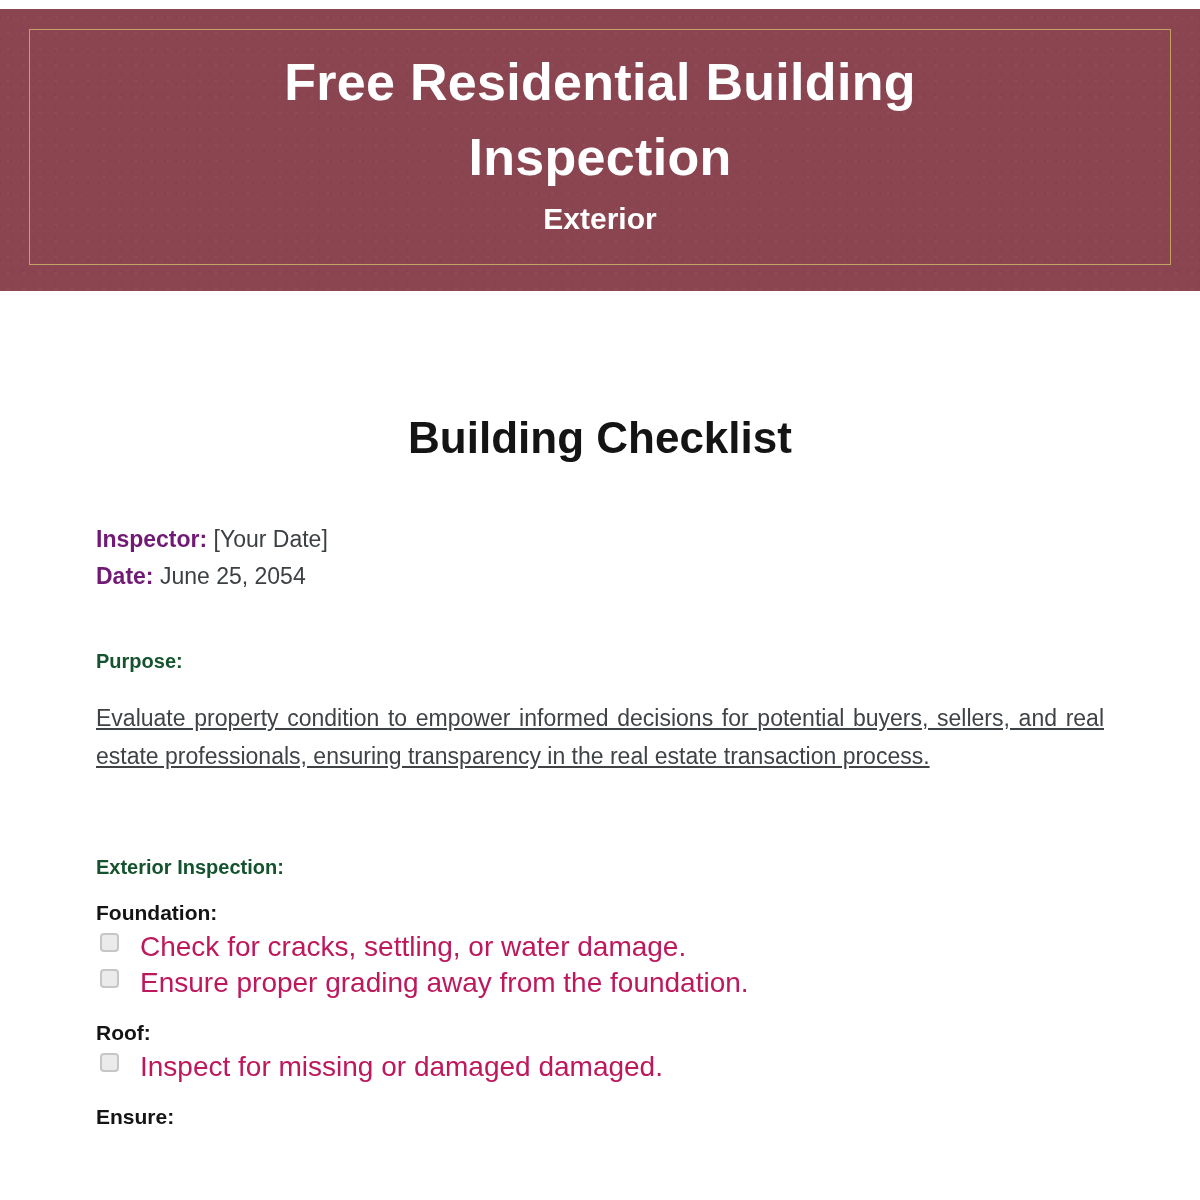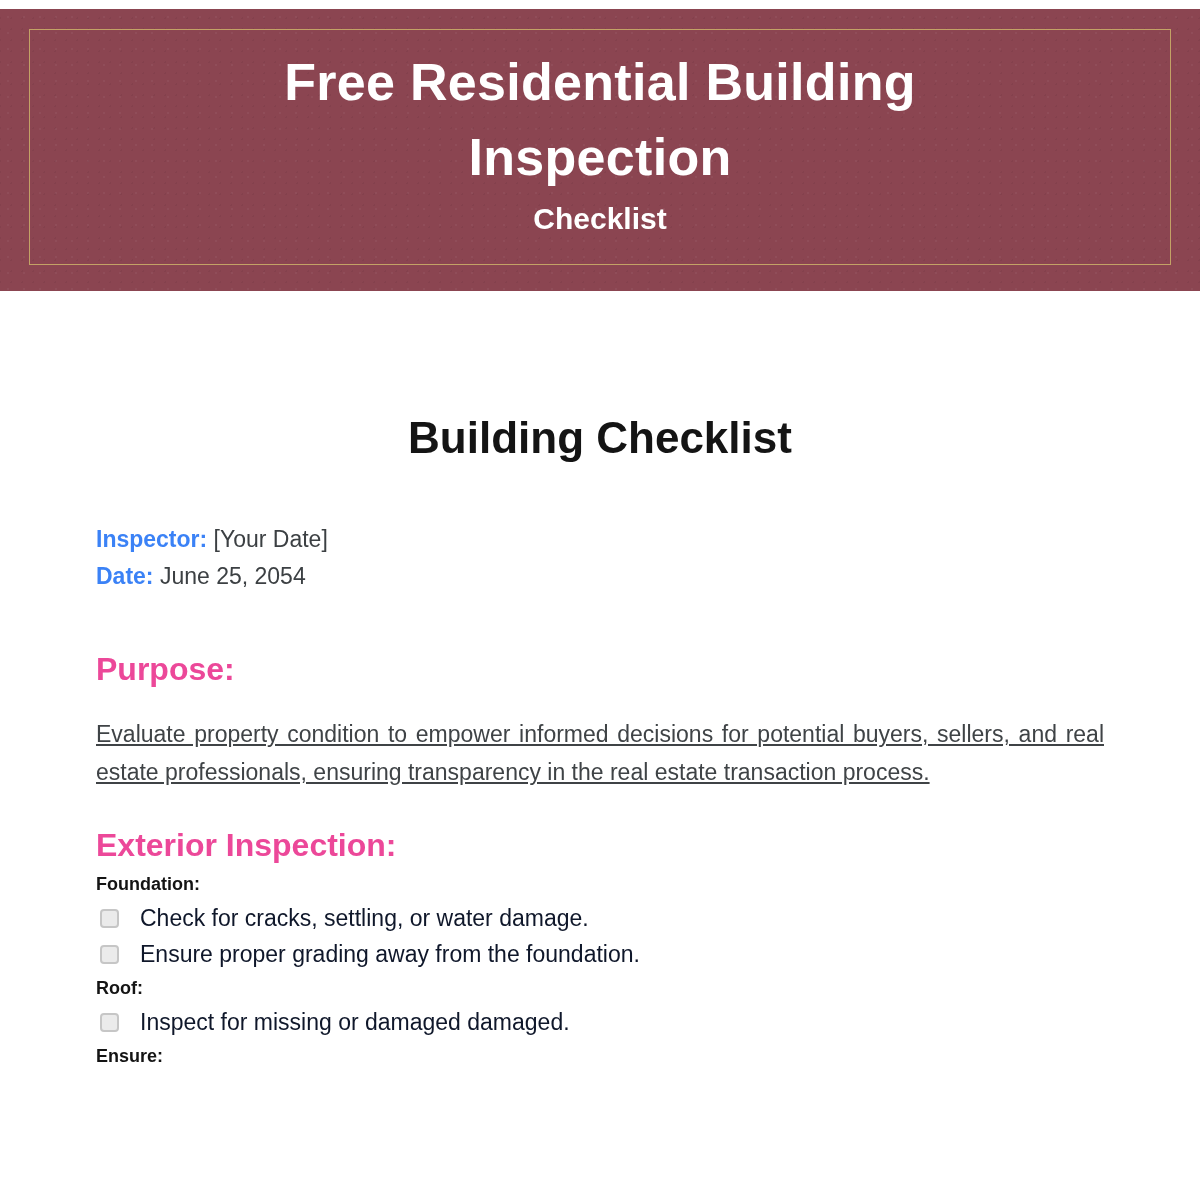--- a/index.html
+++ b/index.html
@@ -56,50 +56,51 @@
     font-size: 44px;
     font-weight: bold;
     color: #141414;
     line-height: 1.4;
   }
   .meta {
     margin-top: 52px;
     font-size: 23px;
     line-height: 37px;
   }
-  .meta b { color: #3b82f6; }
+  .meta b { color: #701a75; }
   .sec-heading {
     margin-top: 52px;
-    font-size: 32px;
+    font-size: 20px;
     font-weight: bold;
-    color: #ec4899;
+    color: #14532d;
     line-height: 1.4;
   }
-  .sec-heading.tight { margin-top: 32px; }
+  .sec-heading.tight { margin-top: 78px; }
   .purpose-text {
     margin-top: 24px;
     font-size: 23px;
     line-height: 38px;
     text-align: justify;
     color: #3f4346;
     text-decoration: underline;
   }
   .group-label {
-    font-size: 18px;
+    margin-top: 16px;
+    font-size: 21px;
     font-weight: bold;
     color: #141414;
     line-height: 32px;
   }
   .check-row {
     display: flex;
-    align-items: center;
+    align-items: flex-start;
     padding: 4px 0 4px 4px;
-    font-size: 23px;
+    font-size: 28px;
     line-height: 28px;
-    color: #0f172a;
+    color: #be185d;
   }
   .checkbox {
     flex: 0 0 auto;
     width: 19px; height: 19px;
     background: #ebebeb;
     border: 2px solid #c6c6c6;
     border-radius: 4px;
     margin-right: 21px;
     cursor: pointer;
   }
@@ -109,21 +110,21 @@
 
 <div class="page">
 
   <header class="banner">
     <div class="banner-frame"></div>
     <div class="banner-inner">
       <h1 class="banner-title">
         <span>Free Residential Building</span>
         <span>Inspection</span>
       </h1>
-      <div class="banner-subtitle">Checklist</div>
+      <div class="banner-subtitle">Exterior</div>
     </div>
   </header>
 
   <main class="content">
 
     <h2 class="doc-title">Building Checklist</h2>
 
     <div class="meta">
       <div><b>Inspector:</b> <span>[Your Date]</span></div>
       <div><b>Date:</b> <span>June 25, 2054</span></div>

